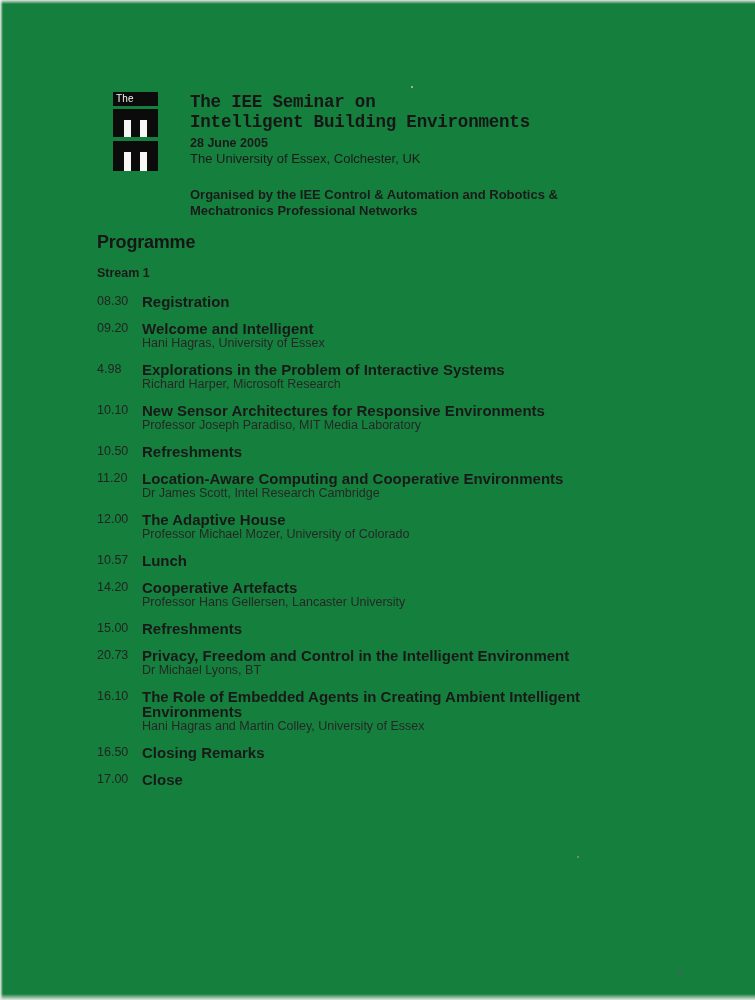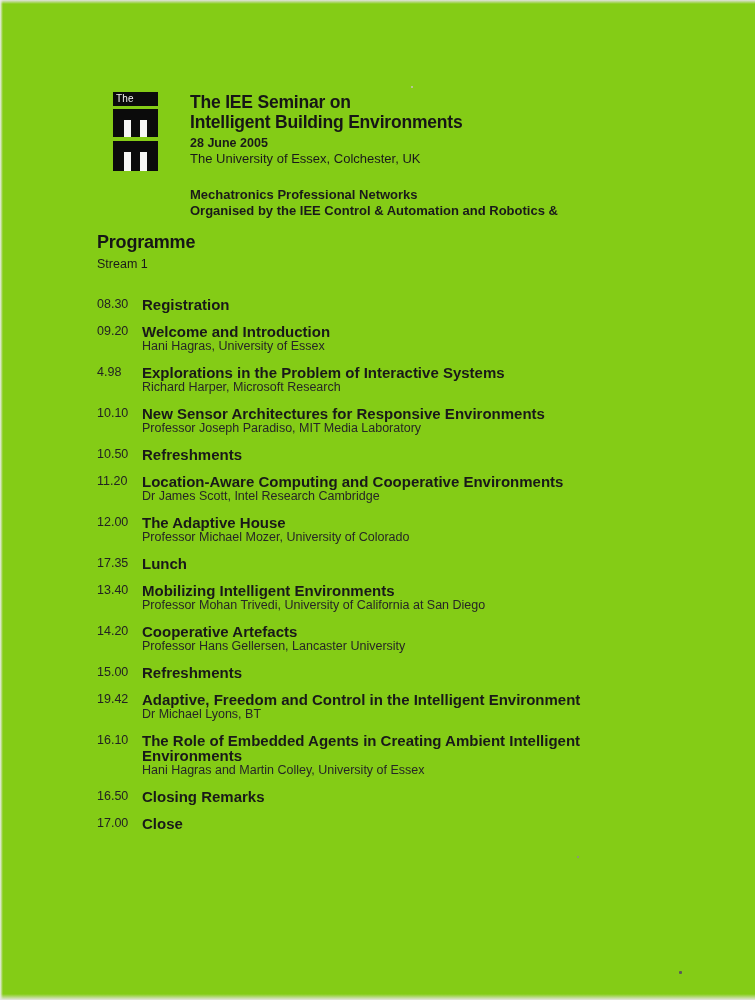--- a/index.html
+++ b/index.html
@@ -7,21 +7,21 @@
   body {
     width: 755px; height: 1000px;
     background: #f7f7f5;
     font-family: "Liberation Sans", sans-serif;
     color: #1e1e1e;
     position: relative;
     overflow: hidden;
   }
   .page {
     position: absolute; inset: 0;
-    background: #84cc16;
+    background: #15803d;
   }
   .edge-top {
     position: absolute; top: 0; left: 0; right: 0; height: 4px;
     background: linear-gradient(#e3e3e1, rgba(227,227,225,0));
   }
   .edge-bottom {
     position: absolute; bottom: 0; left: 0; right: 0; height: 6px;
     background: linear-gradient(rgba(230,230,228,0), #e6e6e3);
   }
   .edge-left {
@@ -44,34 +44,34 @@
     background: #f7f7f5;
   }
   .logo-block.b2 .logo-slot { height: 19px; }
   .slot-1 { left: 11px; }
   .slot-2 { left: 27px; }
 
   
   .header-text { position: absolute; left: 190px; top: 92px; width: 470px; }
   .h-title {
     font-size: 17.5px; font-weight: bold; line-height: 20px;
-    letter-spacing: -0.2px; color: #161616;
+    letter-spacing: -0.2px; color: #161616; font-family: Liberation Mono, monospace;
   }
   .h-date { font-size: 12.5px; font-weight: bold; line-height: 15px; margin-top: 4px; color: #1a1a1a; }
   .h-venue { font-size: 13px; font-weight: normal; line-height: 15px; color: #1a1a1a; }
   .h-org { font-size: 13px; font-weight: bold; line-height: 16px; margin-top: 21px; color: #1a1a1a; }
 
   
   .programme { position: absolute; left: 97px; top: 231px; width: 585px; }
   .prog-heading {
     font-size: 18px; font-weight: bold; line-height: 22px;
     letter-spacing: -0.2px; color: #161616;
   }
-  .stream { font-size: 12.5px; font-weight: normal; line-height: 15px; margin-top: 4px; color: #1a1a1a; }
-  .entries { margin-top: 25px; }
+  .stream { font-size: 12.5px; font-weight: bold; line-height: 15px; margin-top: 13px; color: #1a1a1a; }
+  .entries { margin-top: 13px; }
   .entry { display: flex; margin-bottom: 12px; }
   .time { width: 45px; flex: 0 0 45px; font-size: 12.5px; line-height: 15px; color: #222; }
   .detail { flex: 1; }
   .etitle { font-size: 15px; font-weight: bold; line-height: 15px; color: #191919; }
   .espeaker { font-size: 12.5px; line-height: 14px; color: #262626; }
 
   
   .speck { position: absolute; border-radius: 1px; }
   .speck-1 { left: 411px; top: 86px; width: 2px; height: 2px; background: #c4c4c2; }
   .speck-2 { left: 577px; top: 856px; width: 2px; height: 2px; background: #8e8e8c; }
@@ -96,41 +96,41 @@
       <div class="logo-slot slot-2"></div>
     </div>
   </div>
 
   <div class="header-text">
     <div class="h-title">The IEE Seminar on</div>
     <div class="h-title">Intelligent Building Environments</div>
     <div class="h-date">28 June 2005</div>
     <div class="h-venue">The University of Essex, Colchester, UK</div>
     <div class="h-org">
+      <div>Organised by the IEE Control &amp; Automation and Robotics &amp;</div>
       <div>Mechatronics Professional Networks</div>
-      <div>Organised by the IEE Control &amp; Automation and Robotics &amp;</div>
     </div>
   </div>
 
   <div class="programme">
     <div class="prog-heading">Programme</div>
     <div class="stream">Stream 1</div>
 
     <div class="entries">
       <div class="entry">
         <div class="time">08.30</div>
         <div class="detail">
             <div class="etitle">Registration</div>
             <div class="espeaker"></div>
           </div>
       </div>
       <div class="entry">
         <div class="time">09.20</div>
         <div class="detail">
-            <div class="etitle">Welcome and Introduction</div>
+            <div class="etitle">Welcome and Intelligent</div>
             <div class="espeaker">Hani Hagras, University of Essex</div>
           </div>
       </div>
       <div class="entry">
         <div class="time">4.98</div>
         <div class="detail">
             <div class="etitle">Explorations in the Problem of Interactive Systems</div>
             <div class="espeaker">Richard Harper, Microsoft Research</div>
           </div>
       </div>
@@ -156,51 +156,44 @@
           </div>
       </div>
       <div class="entry">
         <div class="time">12.00</div>
         <div class="detail">
             <div class="etitle">The Adaptive House</div>
             <div class="espeaker">Professor Michael Mozer, University of Colorado</div>
           </div>
       </div>
       <div class="entry">
-        <div class="time">17.35</div>
+        <div class="time">10.57</div>
         <div class="detail">
             <div class="etitle">Lunch</div>
             <div class="espeaker"></div>
-          </div>
-      </div>
-      <div class="entry">
-        <div class="time">13.40</div>
-        <div class="detail">
-            <div class="etitle">Mobilizing Intelligent Environments</div>
-            <div class="espeaker">Professor Mohan Trivedi, University of California at San Diego</div>
           </div>
       </div>
       <div class="entry">
         <div class="time">14.20</div>
         <div class="detail">
             <div class="etitle">Cooperative Artefacts</div>
             <div class="espeaker">Professor Hans Gellersen, Lancaster University</div>
           </div>
       </div>
       <div class="entry">
         <div class="time">15.00</div>
         <div class="detail">
             <div class="etitle">Refreshments</div>
             <div class="espeaker"></div>
           </div>
       </div>
       <div class="entry">
-        <div class="time">19.42</div>
-        <div class="detail">
-            <div class="etitle">Adaptive, Freedom and Control in the Intelligent Environment</div>
+        <div class="time">20.73</div>
+        <div class="detail">
+            <div class="etitle">Privacy, Freedom and Control in the Intelligent Environment</div>
             <div class="espeaker">Dr Michael Lyons, BT</div>
           </div>
       </div>
       <div class="entry">
         <div class="time">16.10</div>
         <div class="detail">
             <div class="etitle">The Role of Embedded Agents in Creating Ambient Intelligent Environments</div>
             <div class="espeaker">Hani Hagras and Martin Colley, University of Essex</div>
           </div>
       </div>

